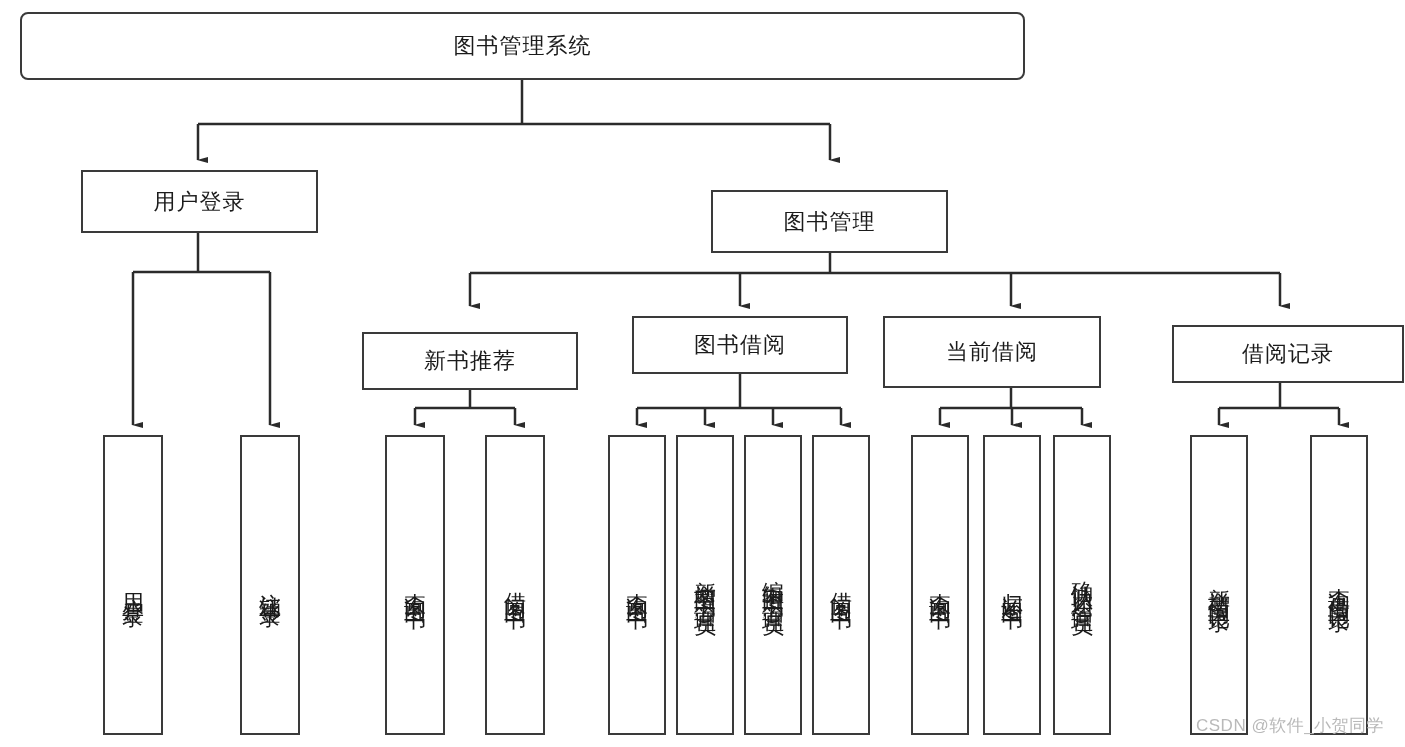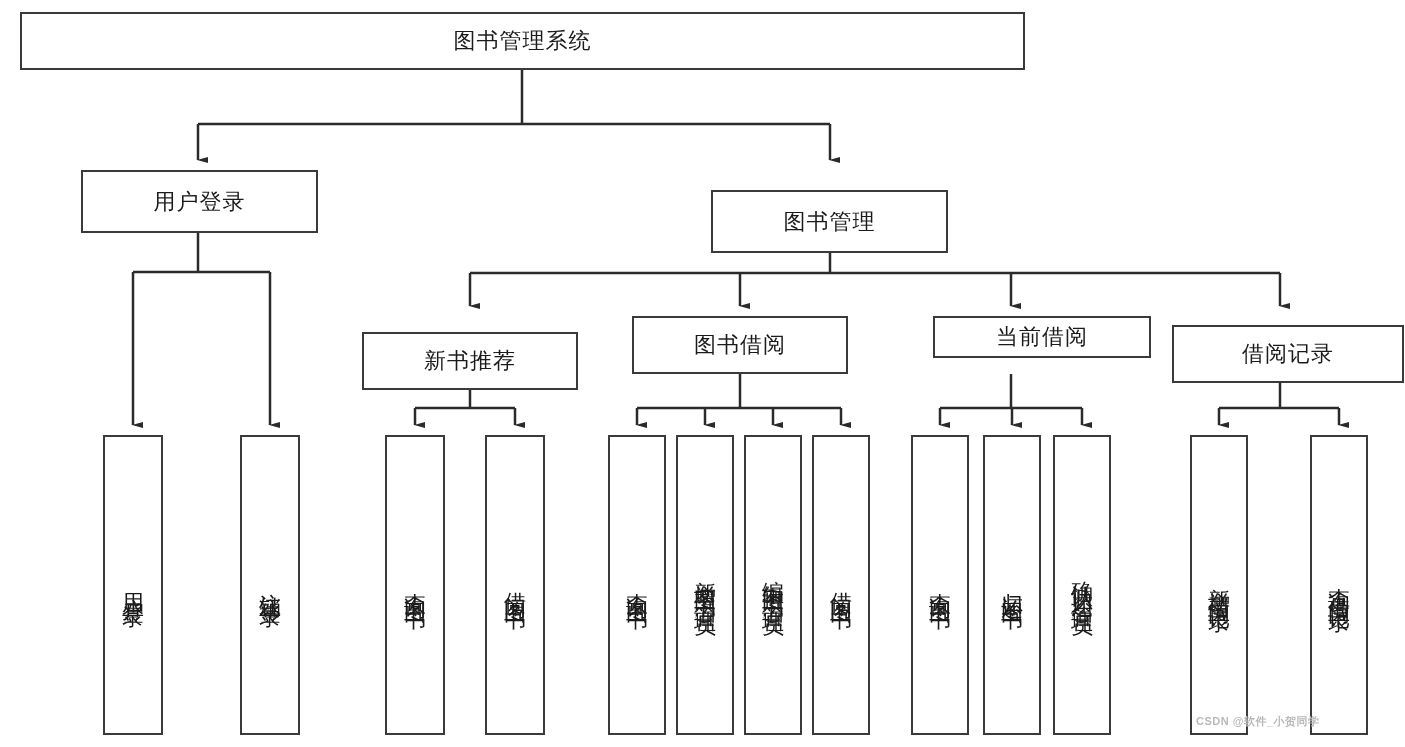--- a/index.html
+++ b/index.html
@@ -46,25 +46,24 @@
   .node.v .vtext {
     writing-mode: vertical-rl;
     text-orientation: upright;
     letter-spacing: 5px;
     line-height: 1;
     white-space: nowrap;
     display: block;
   }
   .watermark {
     position: absolute;
-    font-size: 11px;
+    font-size: 17px;
     color: #b9b9b9;
     white-space: nowrap;
     letter-spacing: 0.5px;
-    font-weight: bold;
   }
 </style>
 </head>
 <body>
 
 <div id="canvas">
 
   <svg class="wires" viewBox="0 0 1405 747" xmlns="http://www.w3.org/2000/svg">
     <defs>
       <marker id="arrow" markerWidth="10" markerHeight="12" refX="3" refY="10" orient="auto" markerUnits="userSpaceOnUse">
@@ -108,28 +107,28 @@
       <path d="M1012,408 L1012,425" marker-end="url(#arrow)"></path>
       <path d="M1082,408 L1082,425" marker-end="url(#arrow)"></path>
 
       <path d="M1280,374 L1280,408"></path>
       <path d="M1219,408 L1339,408"></path>
       <path d="M1219,408 L1219,425" marker-end="url(#arrow)"></path>
       <path d="M1339,408 L1339,425" marker-end="url(#arrow)"></path>
     </g>
   </svg>
 
-  <div class="node h" style="left: 20px; top: 12px; width: 1005px; height: 58px;">图书管理系统</div>
+  <div class="node h" style="left: 20px; top: 12px; width: 1005px; height: 68px; border-radius: 8px;">图书管理系统</div>
 
   <div class="node h" style="left: 81px; top: 170px; width: 237px; height: 63px;">用户登录</div>
   <div class="node h" style="left: 711px; top: 170px; width: 237px; height: 63px; margin-top: 20px;">图书管理</div>
 
   <div class="node h" style="left: 362px; top: 332px; width: 216px; height: 58px;">新书推荐</div>
   <div class="node h" style="left: 632px; top: 316px; width: 216px; height: 58px;">图书借阅</div>
-  <div class="node h" style="left: 933px; top: 316px; width: 218px; height: 42px;">当前借阅</div>
+  <div class="node h" style="left: 883px; top: 316px; width: 218px; height: 72px;">当前借阅</div>
   <div class="node h" style="left: 1172px; top: 325px; width: 232px; height: 58px;">借阅记录</div>
 
   <div class="node v" style="left: 103px; top: 435px; width: 60px; height: 300px;">
       <span class="vtext">用户登录</span>
     </div>
   <div class="node v" style="left: 240px; top: 435px; width: 60px; height: 300px;">
       <span class="vtext">注销登录</span>
     </div>
   <div class="node v" style="left: 385px; top: 435px; width: 60px; height: 300px;">
       <span class="vtext">查询图书</span>

